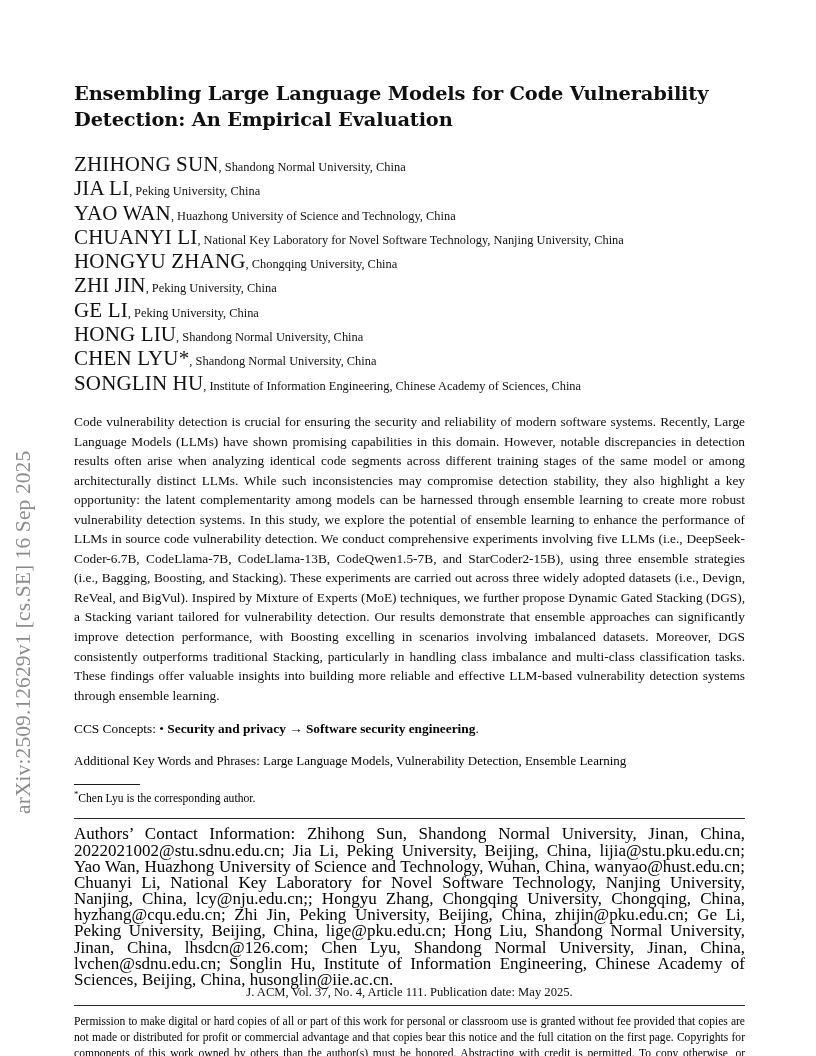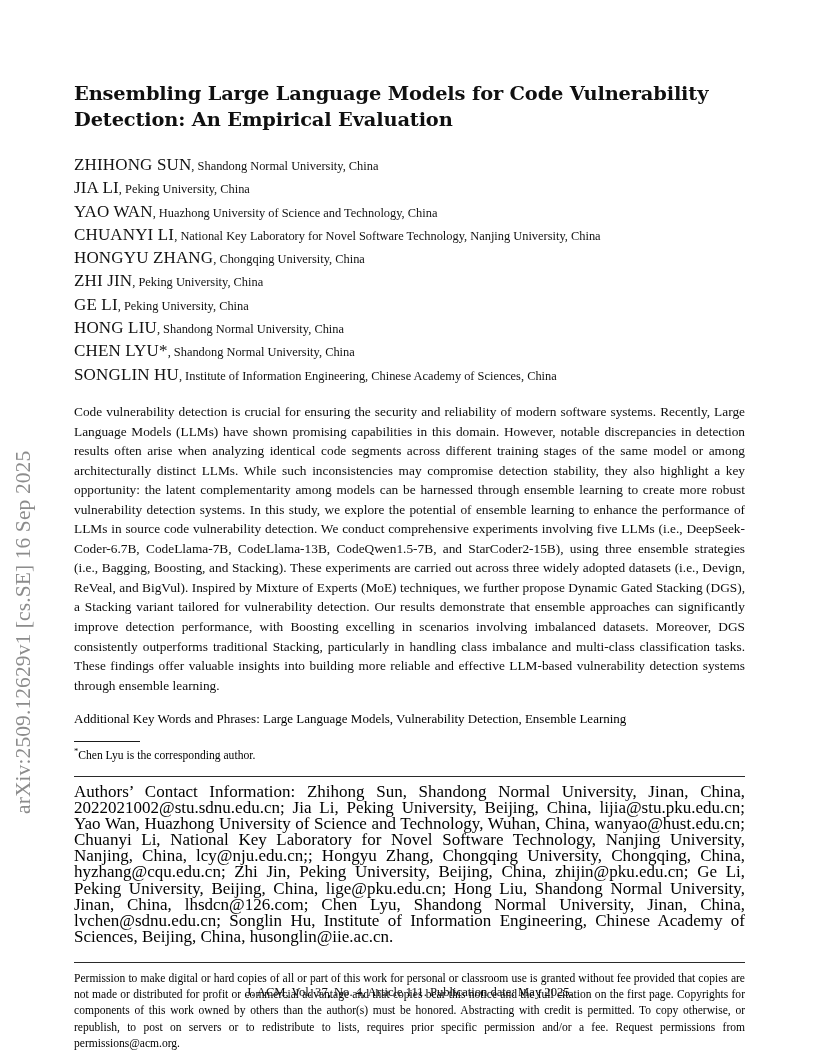--- a/index.html
+++ b/index.html
@@ -63,21 +63,21 @@
 
   .authors {
     margin-top: 22px;
   }
   .author-line {
     line-height: 21.3px;
     white-space: nowrap;
     color: #111111;
   }
   .author-name {
-    font-size: 17px;
+    font-size: 21px;
     letter-spacing: 0.15px;
   }
   .author-aff {
     font-size: 12.4px;
   }
 
   .abstract {
     margin-top: 15px;
     font-size: 13.35px;
     line-height: 19.55px;
@@ -191,20 +191,21 @@
       <div class="author-line">
         <span class="author-name">CHEN LYU</span><span class="author-name sup">*</span><span class="author-aff">, Shandong Normal University, China</span>
       </div>
       <div class="author-line">
         <span class="author-name">SONGLIN HU</span><span class="author-name sup"></span><span class="author-aff">, Institute of Information Engineering, Chinese Academy of Sciences, China</span>
       </div>
     </div>
 
     <p class="abstract">Code vulnerability detection is crucial for ensuring the security and reliability of modern software systems. Recently, Large Language Models (LLMs) have shown promising capabilities in this domain. However, notable discrepancies in detection results often arise when analyzing identical code segments across different training stages of the same model or among architecturally distinct LLMs. While such inconsistencies may compromise detection stability, they also highlight a key opportunity: the latent complementarity among models can be harnessed through ensemble learning to create more robust vulnerability detection systems. In this study, we explore the potential of ensemble learning to enhance the performance of LLMs in source code vulnerability detection. We conduct comprehensive experiments involving five LLMs (i.e., DeepSeek-Coder-6.7B, CodeLlama-7B, CodeLlama-13B, CodeQwen1.5-7B, and StarCoder2-15B), using three ensemble strategies (i.e., Bagging, Boosting, and Stacking). These experiments are carried out across three widely adopted datasets (i.e., Devign, ReVeal, and BigVul). Inspired by Mixture of Experts (MoE) techniques, we further propose Dynamic Gated Stacking (DGS), a Stacking variant tailored for vulnerability detection. Our results demonstrate that ensemble approaches can significantly improve detection performance, with Boosting excelling in scenarios involving imbalanced datasets. Moreover, DGS consistently outperforms traditional Stacking, particularly in handling class imbalance and multi-class classification tasks. These findings offer valuable insights into building more reliable and effective LLM-based vulnerability detection systems through ensemble learning.</p>
 
+    <p class="ccs"><span>CCS Concepts: </span><span>• </span><b>Security and privacy</b><b> → </b><b>Software security engineering</b><span>.</span></p>
 
     <p class="keywords">Additional Key Words and Phrases: Large Language Models, Vulnerability Detection, Ensemble Learning</p>
 
     <div class="rule-short"></div>
 
     <p class="footnote"><span class="sup">*</span><span>Chen Lyu is the corresponding author.</span></p>
 
     <div class="rule-full"></div>
 
     <p class="contact">Authors’ Contact Information: Zhihong Sun, Shandong Normal University, Jinan, China, 2022021002@stu.sdnu.edu.cn; Jia Li, Peking University, Beijing, China, lijia@stu.pku.edu.cn; Yao Wan, Huazhong University of Science and Technology, Wuhan, China, wanyao@hust.edu.cn; Chuanyi Li, National Key Laboratory for Novel Software Technology, Nanjing University, Nanjing, China, lcy@nju.edu.cn;; Hongyu Zhang, Chongqing University, Chongqing, China, hyzhang@cqu.edu.cn; Zhi Jin, Peking University, Beijing, China, zhijin@pku.edu.cn; Ge Li, Peking University, Beijing, China, lige@pku.edu.cn; Hong Liu, Shandong Normal University, Jinan, China, lhsdcn@126.com; Chen Lyu, Shandong Normal University, Jinan, China, lvchen@sdnu.edu.cn; Songlin Hu, Institute of Information Engineering, Chinese Academy of Sciences, Beijing, China, husonglin@iie.ac.cn.</p>

